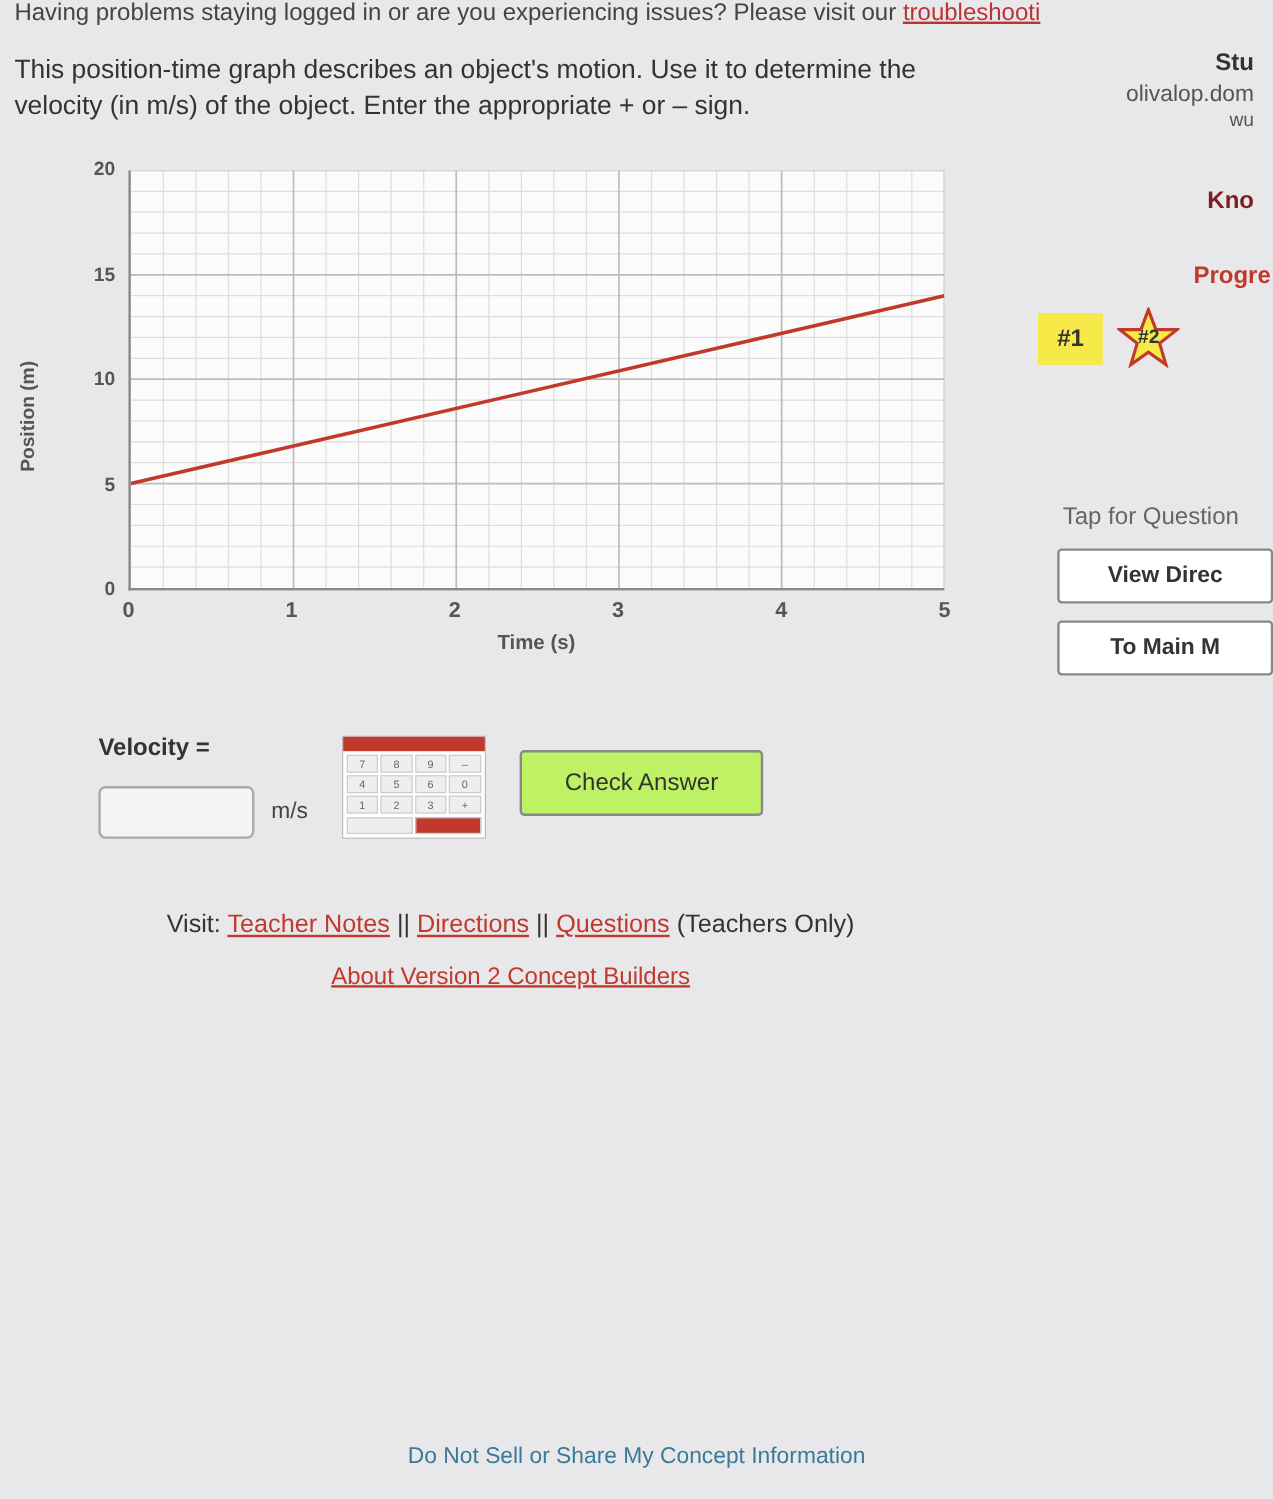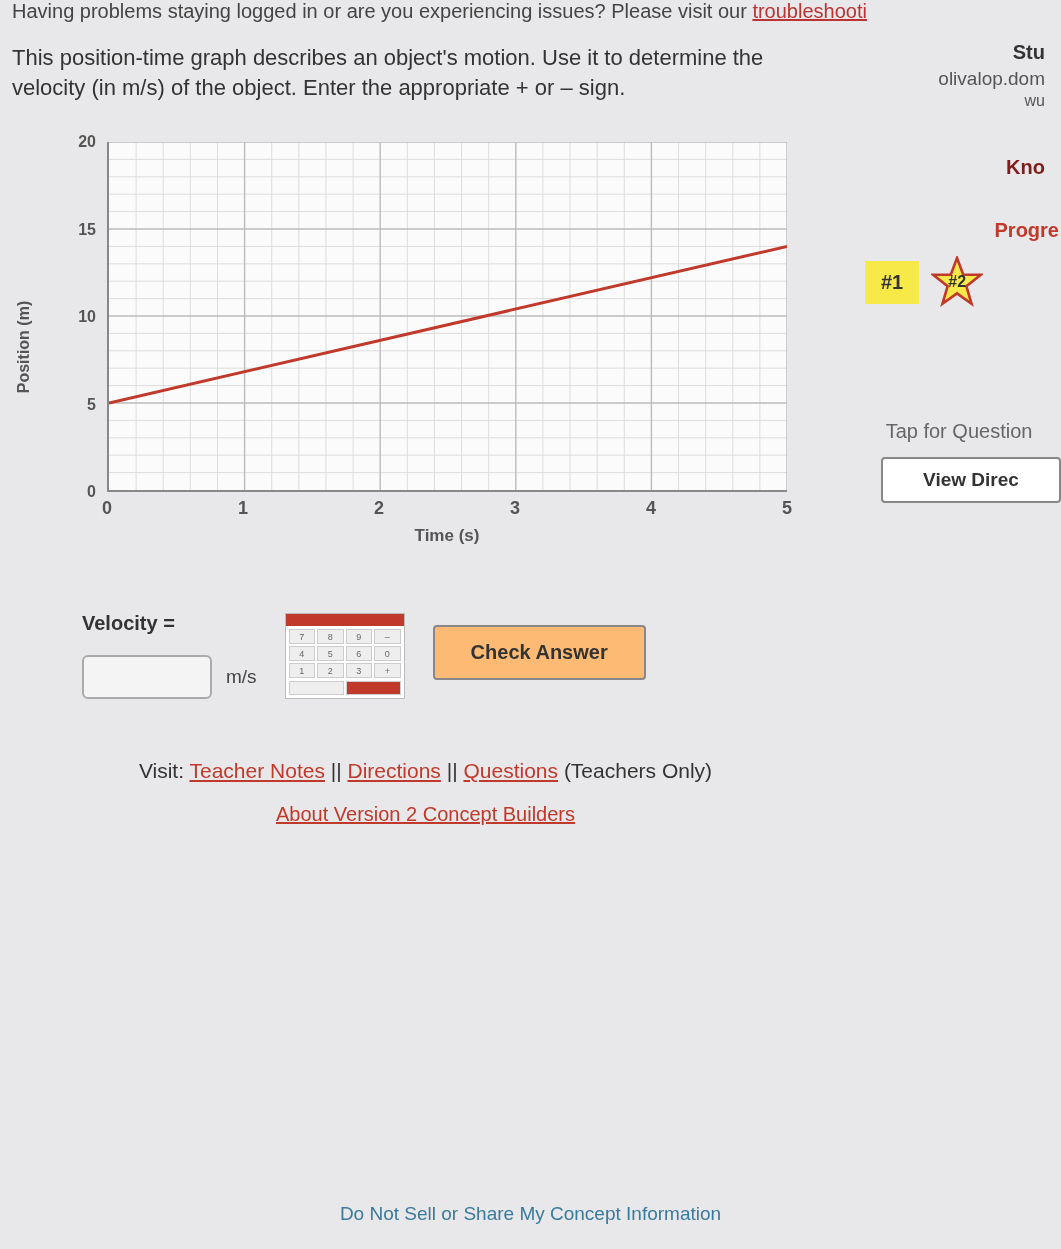--- a/index.html
+++ b/index.html
@@ -155,25 +155,25 @@
     display:flex;
     align-items:center;
     justify-content:center;
     color:#666;
   }
   .keypad-bottom { display:flex; gap:2px; padding:0 3px 3px 3px; }
   .kb-btn { flex:1; height:14px; background:#eee; border:1px solid #ccc; }
   .kb-btn.red { background:#c0392b; }
   .check-btn {
     padding: 14px 36px;
-    background: #fdba74;
+    background: #bef264;
     border: 2px solid #888;
     border-radius: 4px;
     font-size: 20px;
-    font-weight: bold;
+    font-weight: normal;
     color: #333;
     cursor: pointer;
     align-self: center;
     margin-bottom: 6px;
   }
   
   .side-head { text-align:right; padding-right:16px; font-size:18px; color:#555; }
   .side-head .stu { font-weight:bold; color:#333; font-size:20px; }
   .side-head .dom { color:#555; font-size:19px; margin-top:4px; }
   .side-head .wu { font-size:16px; margin-top:2px; }
@@ -400,16 +400,17 @@
       <div class="badge1">#1</div>
       <div class="star">
         <svg viewBox="0 0 50 50">
           <polygon points="25,2 31,18 48,18 34,29 39,46 25,36 11,46 16,29 2,18 19,18" fill="#f7e948" stroke="#c0392b" stroke-width="2.5"></polygon>
         </svg>
         <div class="num">#2</div>
       </div>
     </div>
     <div class="tap-hint">Tap for Question</div>
     <button class="side-btn">View Direc</button>
+    <button class="side-btn">To Main M</button>
   </div>
 </div>
 
 <div class="dnsmpi">Do Not Sell or Share My Concept Information</div>
 
 </body></html>

